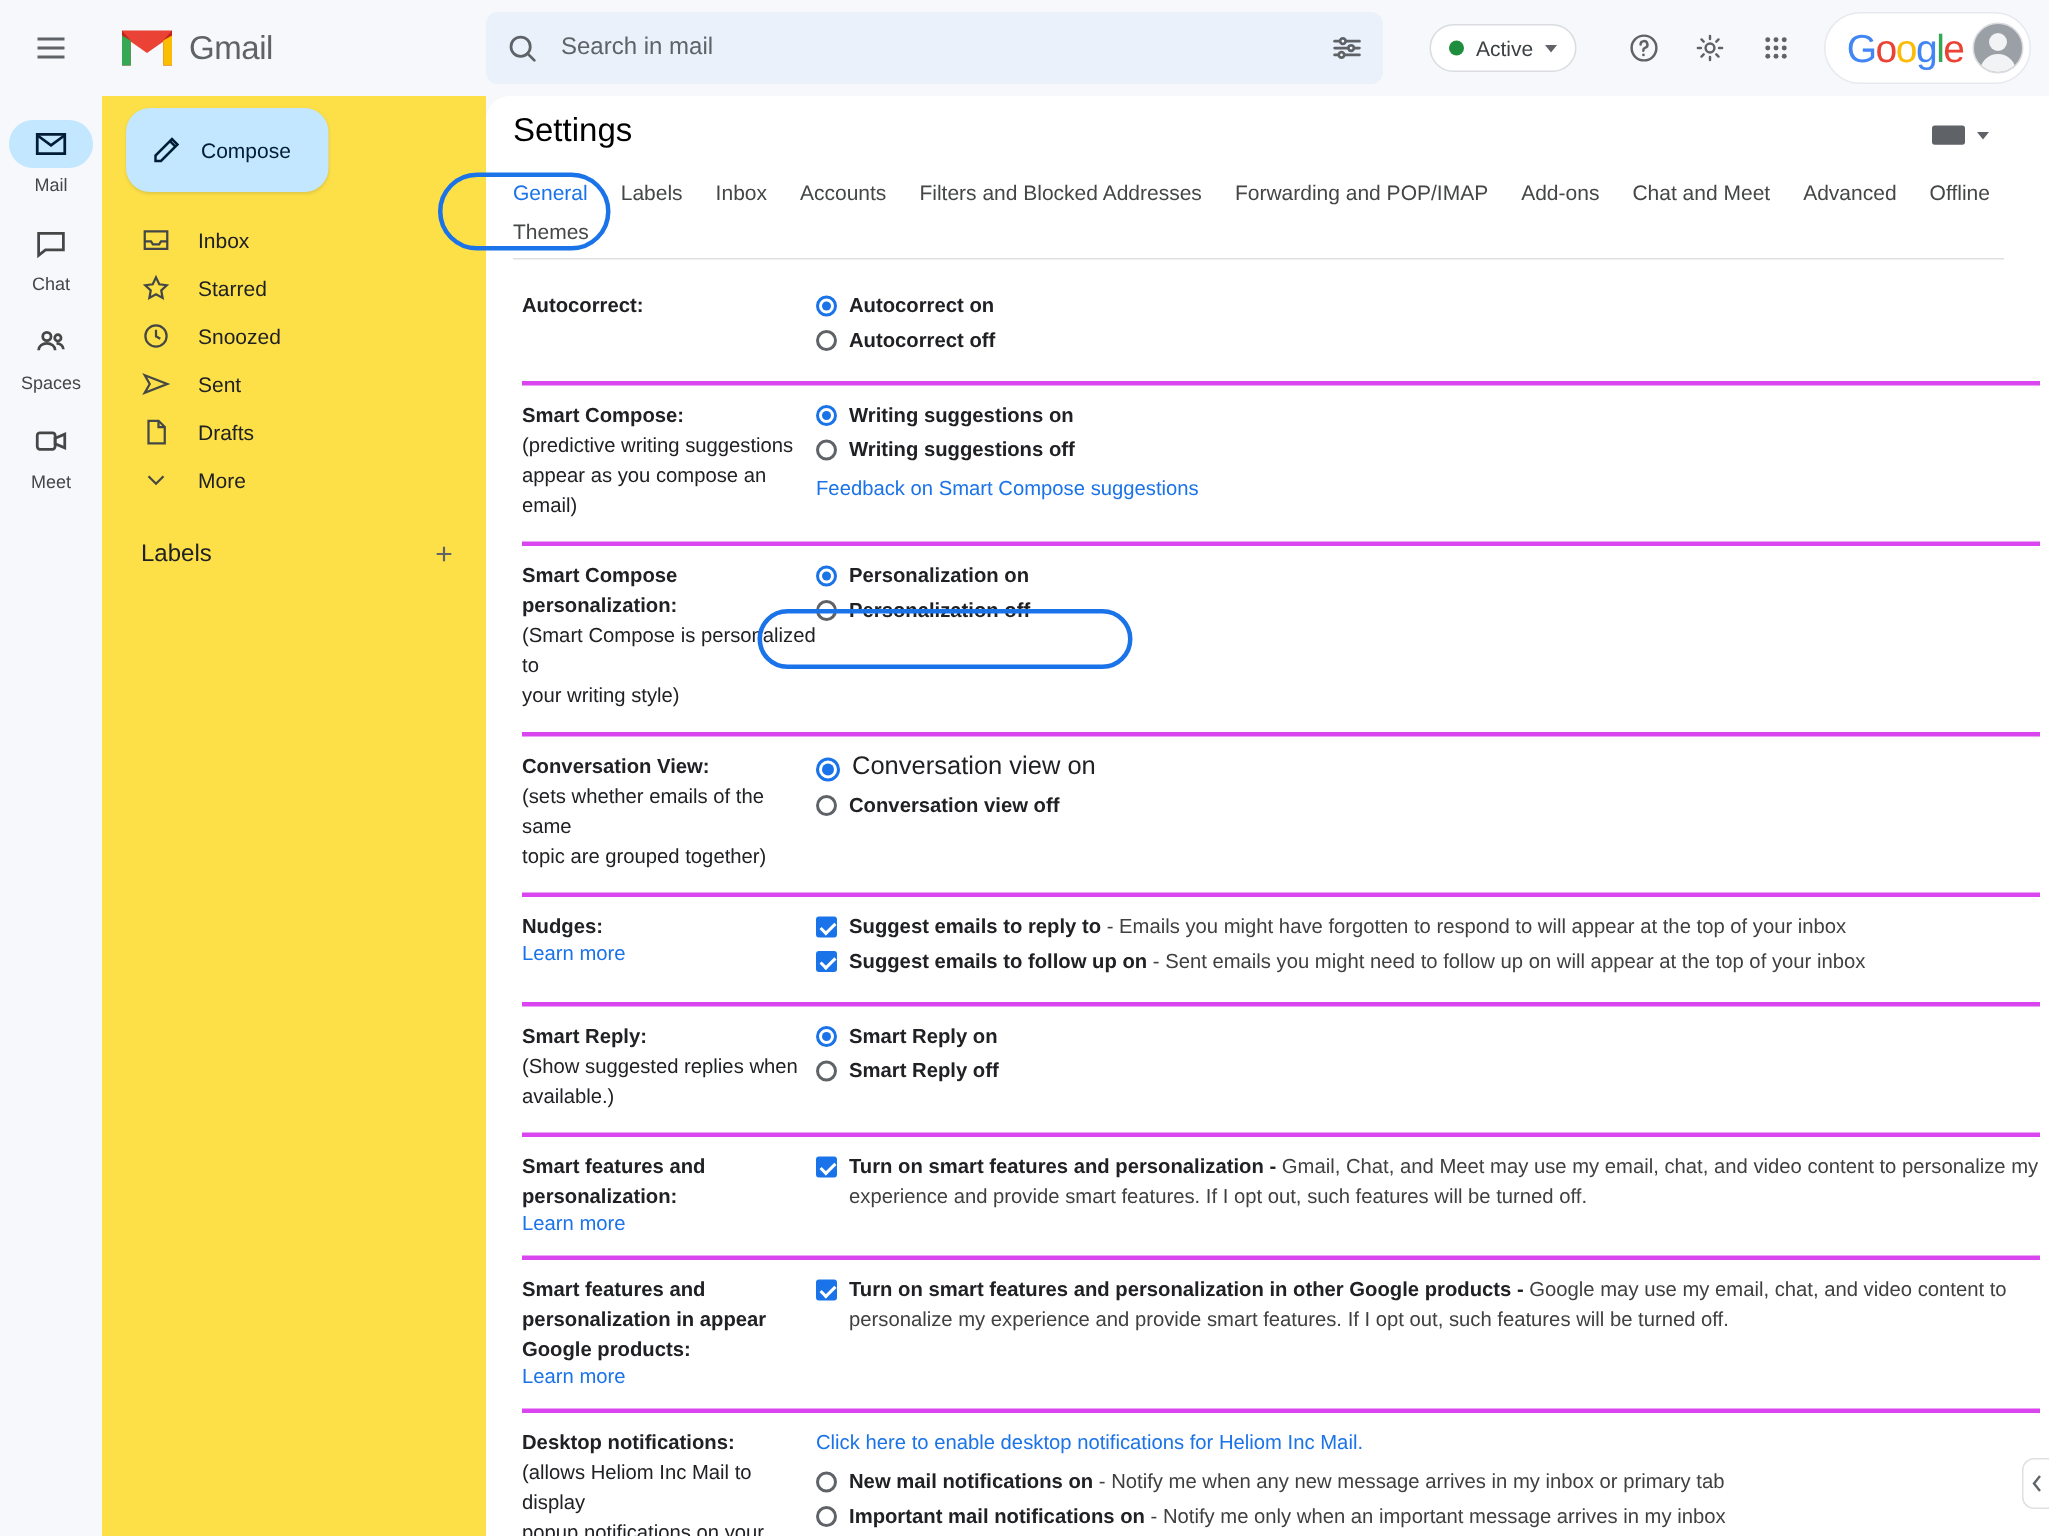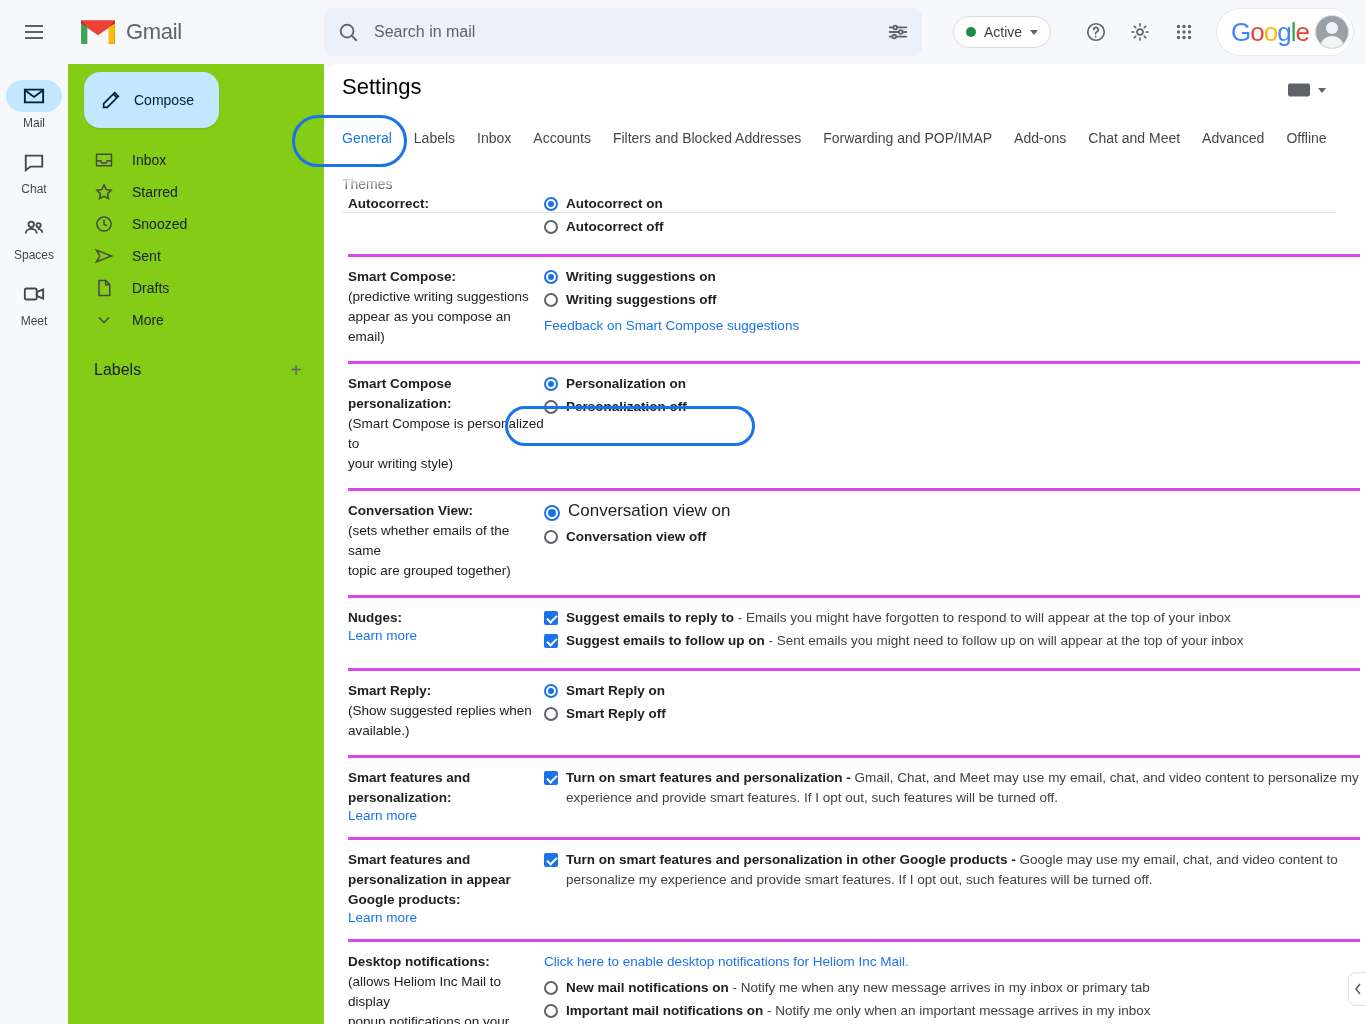--- a/index.html
+++ b/index.html
@@ -119,21 +119,21 @@
   .rail-pill {
     width: 56px; height: 32px; border-radius: 16px;
     display: flex; align-items: center; justify-content: center;
   }
   .rail-item.active .rail-pill { background: #c2e7ff; }
   .rail-label { font-size: 12px; margin-top: 4px; color: #444746; }
 
   
   .sidebar {
     position: absolute; left: 68px; top: 64px; width: 256px; bottom: 0;
-    background: #84cc16; padding-top: 8px;
+    background: #fde047; padding-top: 8px;
   }
   .compose-btn {
     margin: 0 0 16px 16px; width: 135px; height: 56px;
     background: #c2e7ff; border: none; border-radius: 16px;
     display: flex; align-items: center; padding-left: 16px; cursor: pointer;
     box-shadow: 0 1px 2px rgba(60,64,67,.15);
   }
   .compose-label { font-size: 14px; color: #001d35; margin-left: 12px; }
   .nav-item {
     height: 32px; margin-right: 16px; padding-left: 26px;
@@ -160,21 +160,21 @@
     position: absolute; right: 40px; top: 18px; display: flex; align-items: center;
     cursor: pointer; color: #5f6368;
   }
   .tabsrow {
     position: absolute; left: 18px; top: 54px; right: 30px;
     display: flex; flex-wrap: wrap; align-items: center;
     column-gap: 22px; row-gap: 6px;
     font-size: 14px; color: #444746;
     border-bottom: 1px solid #e0e0e0; padding-bottom: 8px;
   }
-  .tab { cursor: pointer; padding: 12px 0; white-space: nowrap; }
+  .tab { cursor: pointer; padding: 2px 0; white-space: nowrap; }
   .tab.active { color: #1a73e8; }
   .tab-highlight {
     position: absolute; left: 292px; top: 115px; width: 115px; height: 52px;
     border: 3px solid #1a73e8; border-radius: 26px; pointer-events: none;
   }
 
   .scrollarea {
     position: absolute; left: 0; top: 120px; right: 0; bottom: 0;
     overflow: hidden;
   }

